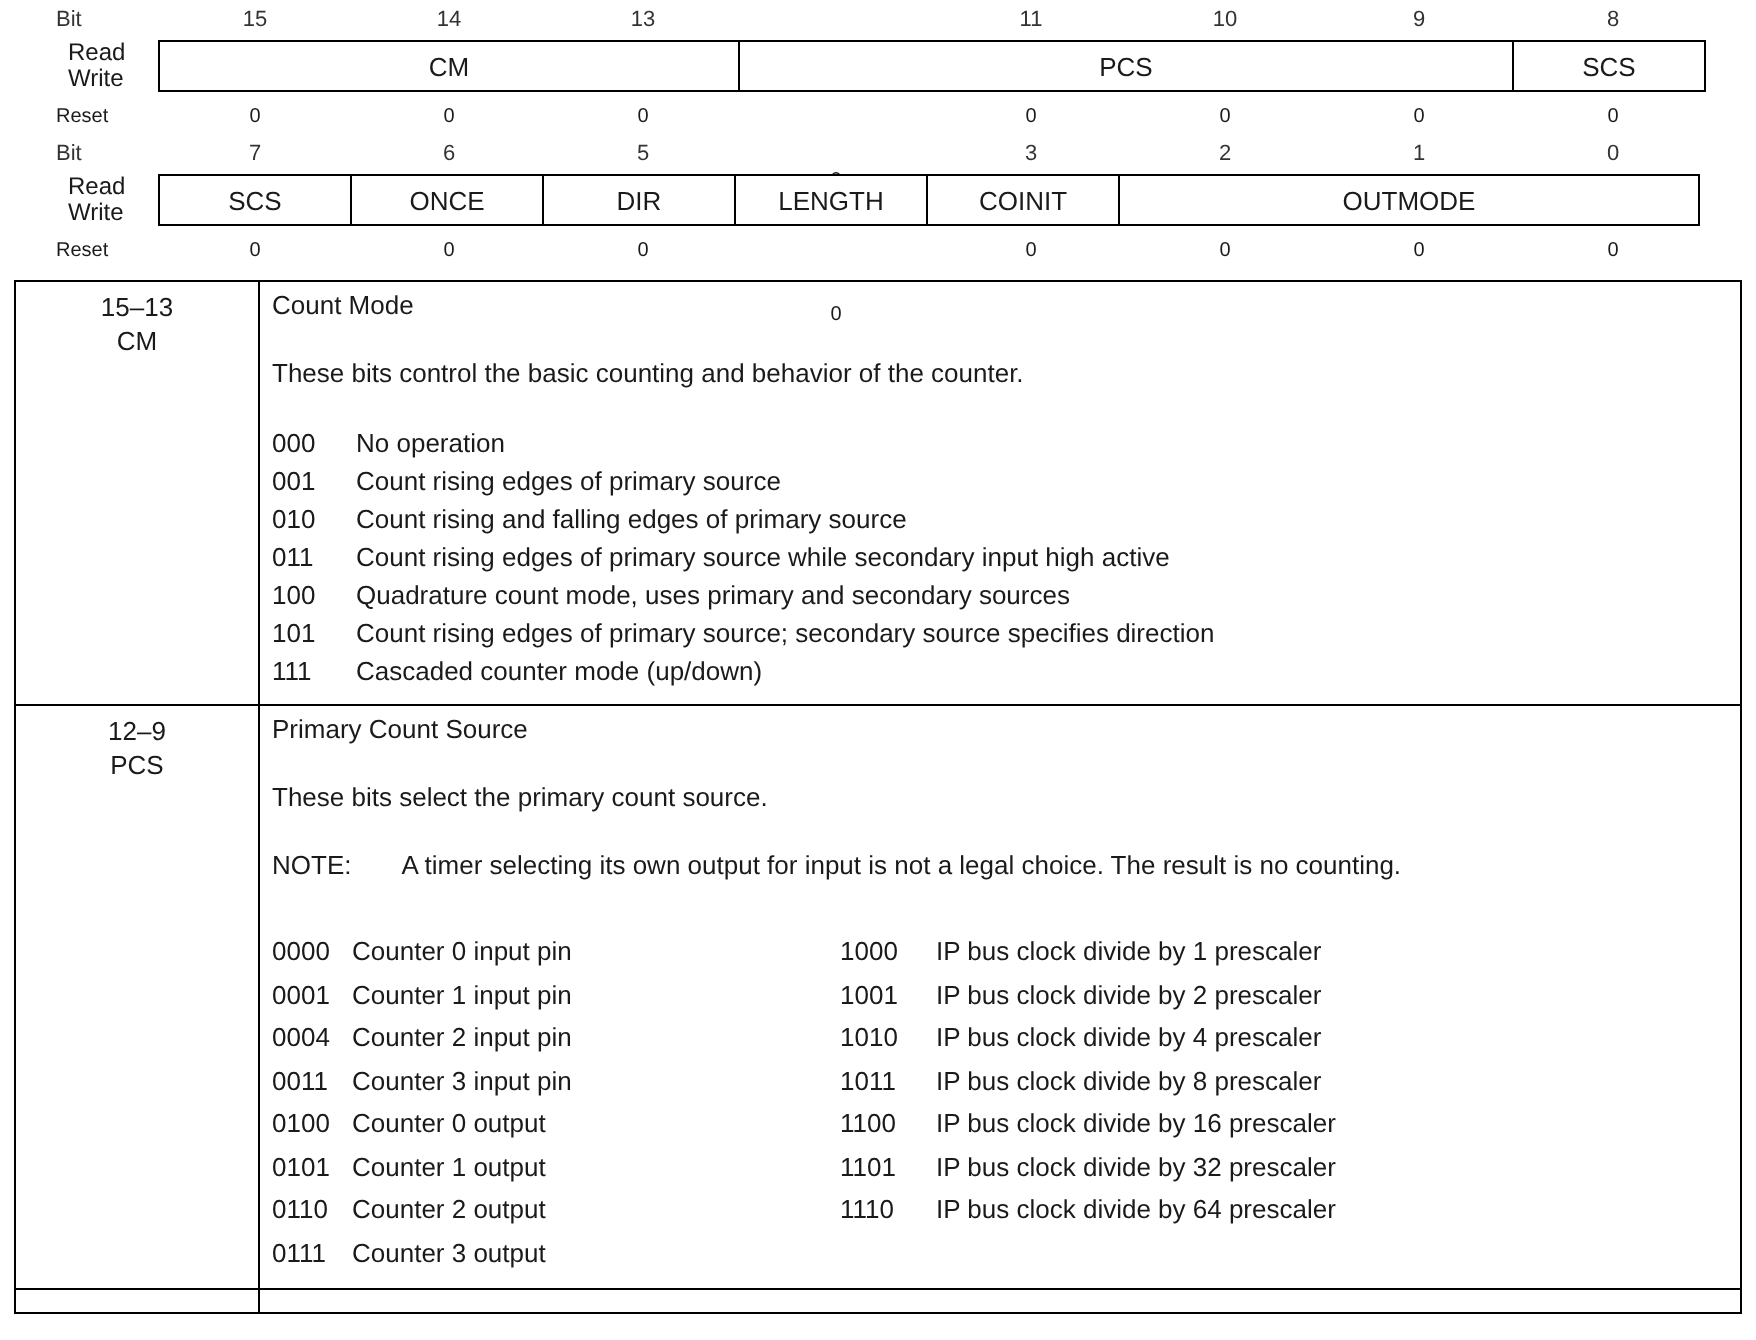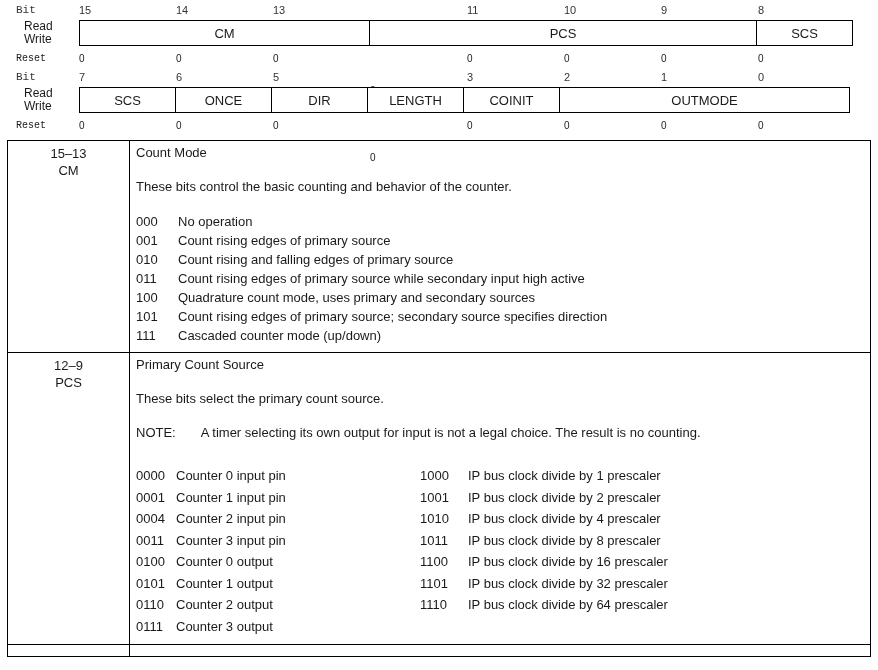--- a/index.html
+++ b/index.html
@@ -7,28 +7,28 @@
   .page {
     width: 878px; height: 670px; background: #ffffff;
     font-family: "Liberation Sans", "DejaVu Sans", sans-serif;
     color: #1a1a1a; overflow: hidden; position: relative;
   }
 
   
   .reg-row { display: flex; }
   .reg-label { width: 79px; flex-shrink: 0; }
   .reg-cells { display: flex; width: 776px; }
-  .cell { width: 97px; text-align: left; }
+  .cell { width: 97px; text-align: center; }
   .cell.tick { border-right: 1px solid #000; margin-top: 32px; }
 
   .bit-row { margin-top: 3px; height: 15px; line-height: 15px; font-size: 11px; color: #333; }
-  .bit-row .reg-label, .reset-row .reg-label { padding-left: 16px; font-family: Liberation Mono, monospace; }
+  .bit-row .reg-label, .reset-row .reg-label { padding-left: 28px; }
 
   .rw-row { margin-top: 2px; height: 26px; }
-  .rw-label { font-size: 12px; line-height: 13px; padding-left: 24px;
+  .rw-label { font-size: 12px; line-height: 13px; padding-left: 34px;
               display: flex; flex-direction: column; justify-content: space-between; }
   .fbox { border: 1px solid #000; height: 26px; font-size: 13px;
           display: flex; align-items: center; justify-content: center; background: #fff; }
   .fbox + .fbox { margin-left: -1px; }
   .span1 { width: 97px; } .span3 { width: 291px; } .span4 { width: 388px; }
 
   .reset-row { margin-top: 5px; height: 16px; line-height: 16px; font-size: 10px; }
 
   
   .desc-table { margin: 6px 7px 0 7px; border: 1px solid #000; background: #fff; }

